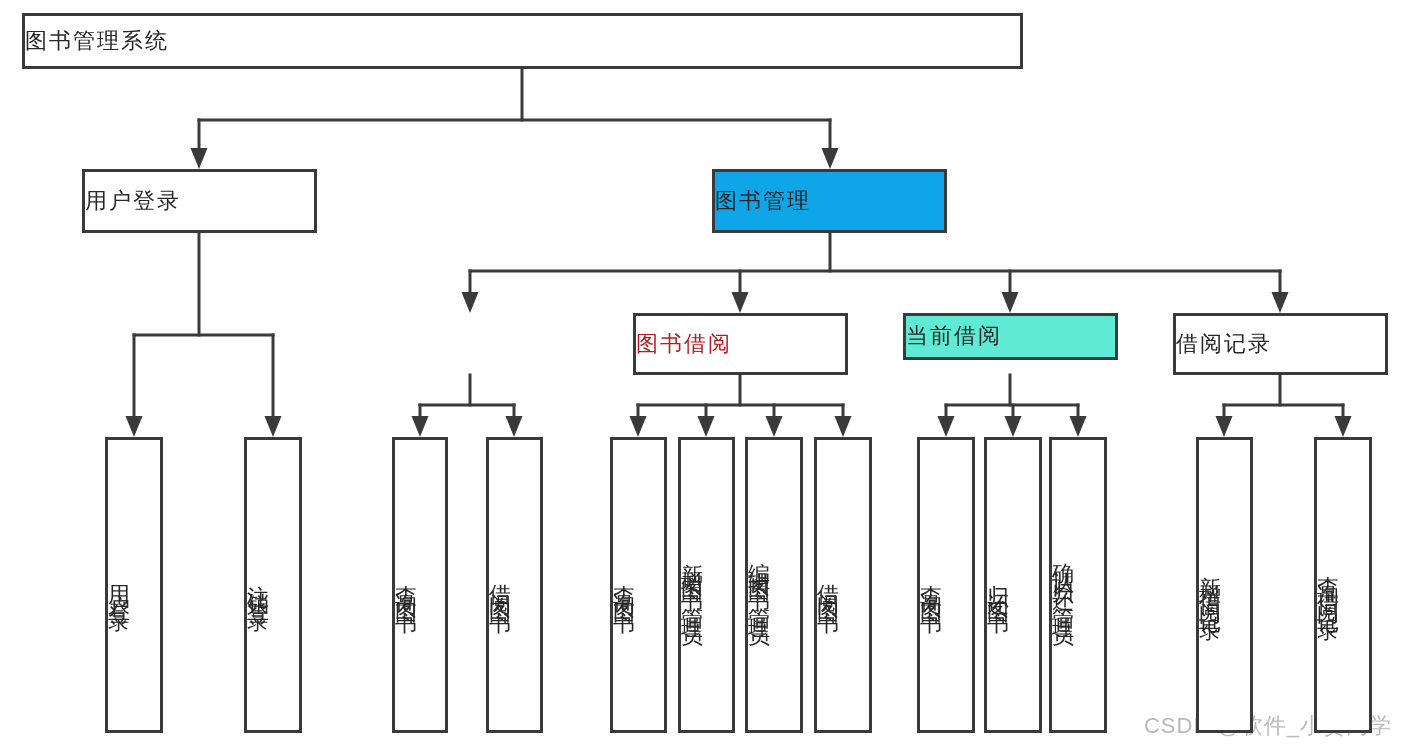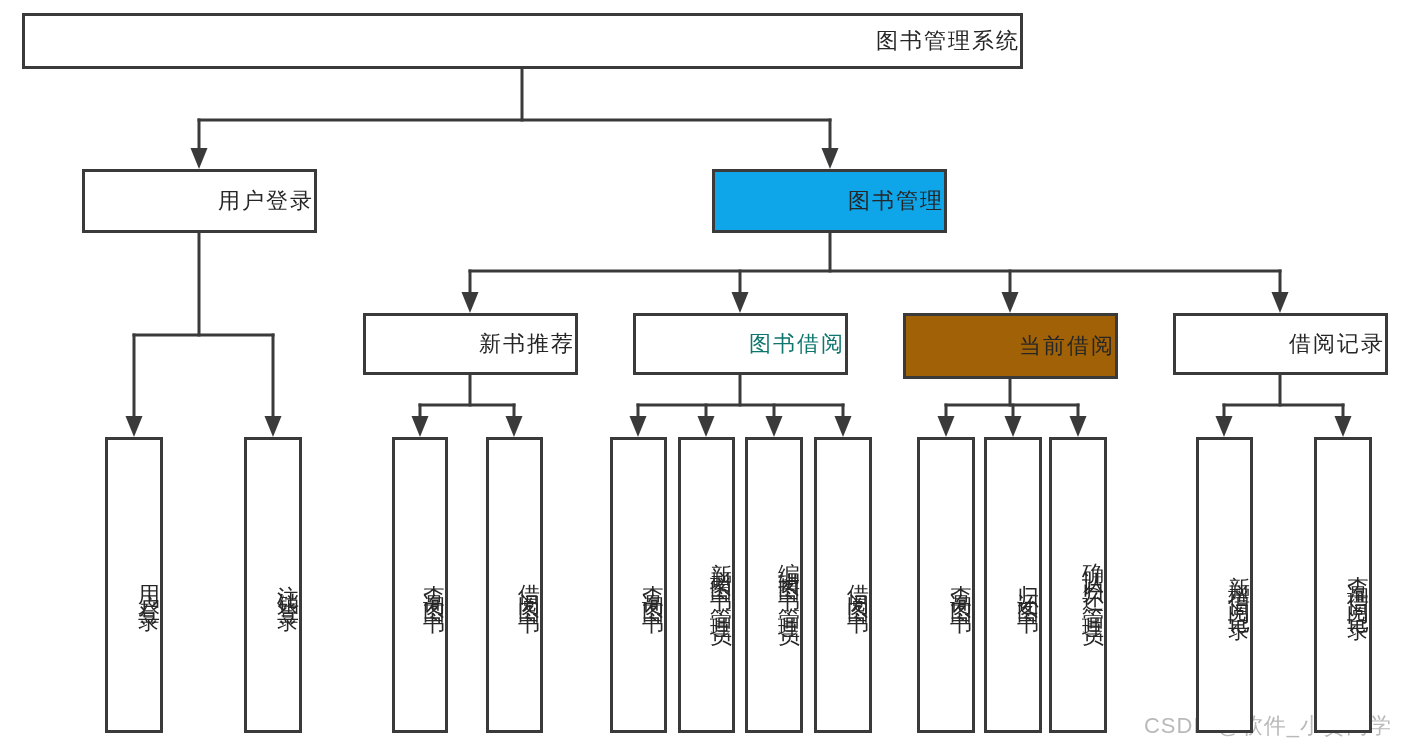--- a/index.html
+++ b/index.html
@@ -18,21 +18,21 @@
     position: absolute; left: 0; top: 0;
     width: 1405px; height: 747px;
   }
   .node {
     position: absolute;
     box-sizing: border-box;
     border: 3px solid #6d28d9;
     background: #ffffff;
     display: flex;
     align-items: center;
-    justify-content: flex-end;
+    justify-content: flex-start;
     font-size: 22px;
     color: #262626;
   }
   .node .node-label {
     white-space: nowrap;
     letter-spacing: 2px;
     line-height: 1.2;
   }
   .node.vertical .node-label {
     writing-mode: vertical-rl;
@@ -112,27 +112,24 @@
   <div class="watermark" style="color: rgb(185, 185, 185);">CSDN @软件_小贺同学</div>
 <div class="node" style="left: 22px; top: 13px; width: 1001px; height: 56px; border-color: rgb(58, 58, 58); background: rgb(255, 255, 255); color: rgb(38, 38, 38);">
       <span class="node-label">图书管理系统</span>
     </div>
     <div class="node" style="left: 82px; top: 169px; width: 235px; height: 64px; border-color: rgb(58, 58, 58); background: rgb(255, 255, 255); color: rgb(38, 38, 38);">
       <span class="node-label">用户登录</span>
     </div>
     <div class="node" style="left: 712px; top: 169px; width: 235px; height: 64px; border-color: rgb(58, 58, 58); background: #0ea5e9; color: rgb(38, 38, 38);">
       <span class="node-label">图书管理</span>
     </div>
-    <div class="node" style="left: 363px; top: 313px; width: 215px; height: 62px; border-color: rgb(58, 58, 58); background: rgb(255, 255, 255); color: rgb(38, 38, 38);">
-      <span class="node-label">新书推荐</span>
-    </div>
-    <div class="node" style="left: 633px; top: 313px; width: 215px; height: 62px; border-color: rgb(58, 58, 58); background: rgb(255, 255, 255); color: #0f766e;">
+    <div class="node" style="left: 633px; top: 313px; width: 215px; height: 62px; border-color: rgb(58, 58, 58); background: rgb(255, 255, 255); color: #b91c1c;">
       <span class="node-label">图书借阅</span>
     </div>
-    <div class="node" style="left: 903px; top: 313px; width: 215px; height: 66px; border-color: rgb(58, 58, 58); background: #a16207; color: rgb(38, 38, 38);">
+    <div class="node" style="left: 903px; top: 313px; width: 215px; height: 47px; border-color: rgb(58, 58, 58); background: #5eead4; color: rgb(38, 38, 38);">
       <span class="node-label">当前借阅</span>
     </div>
     <div class="node" style="left: 1173px; top: 313px; width: 215px; height: 62px; border-color: rgb(58, 58, 58); background: rgb(255, 255, 255); color: rgb(38, 38, 38);">
       <span class="node-label">借阅记录</span>
     </div>
     <div class="node vertical" style="left: 105px; top: 437px; width: 58px; height: 296px; border-color: rgb(58, 58, 58); background: rgb(255, 255, 255); color: rgb(38, 38, 38);">
       <span class="node-label">用户登录</span>
     </div>
     <div class="node vertical" style="left: 244px; top: 437px; width: 58px; height: 296px; border-color: rgb(58, 58, 58); background: rgb(255, 255, 255); color: rgb(38, 38, 38);">
       <span class="node-label">注销登录</span>

